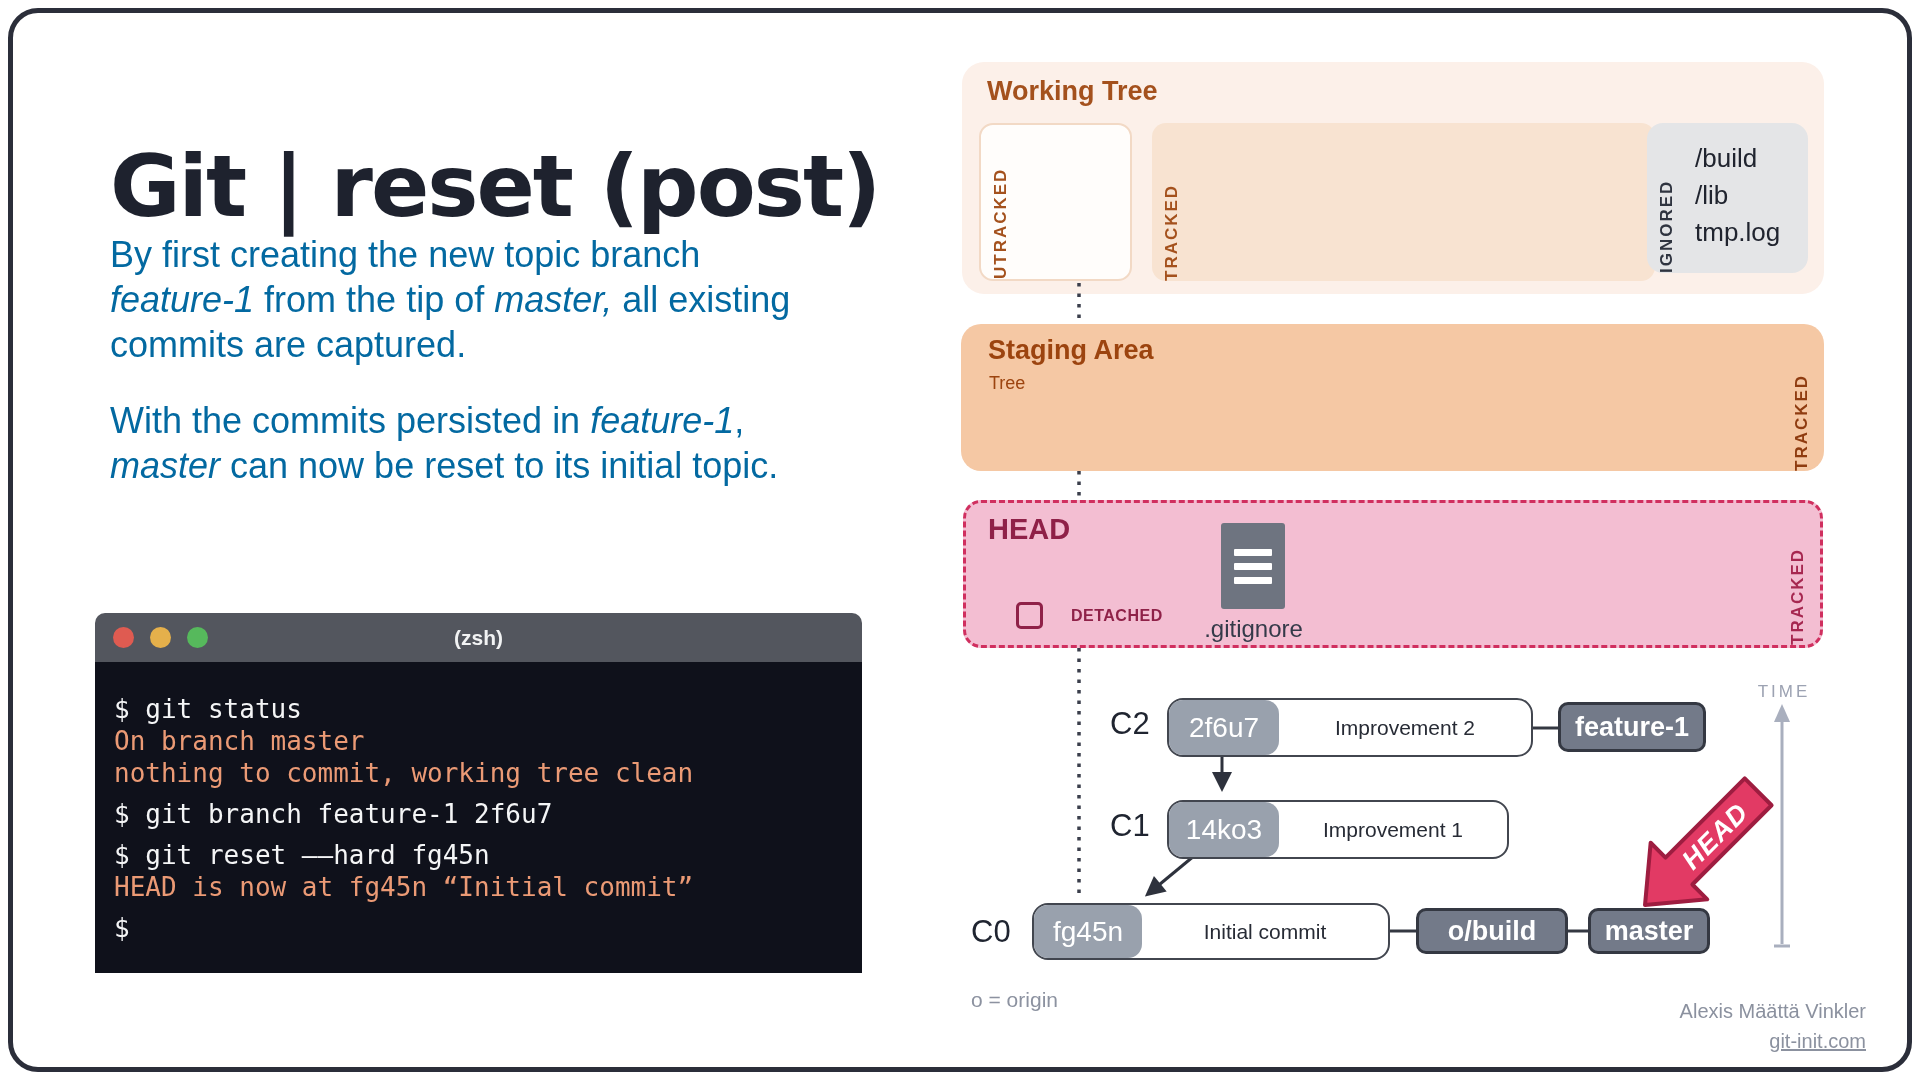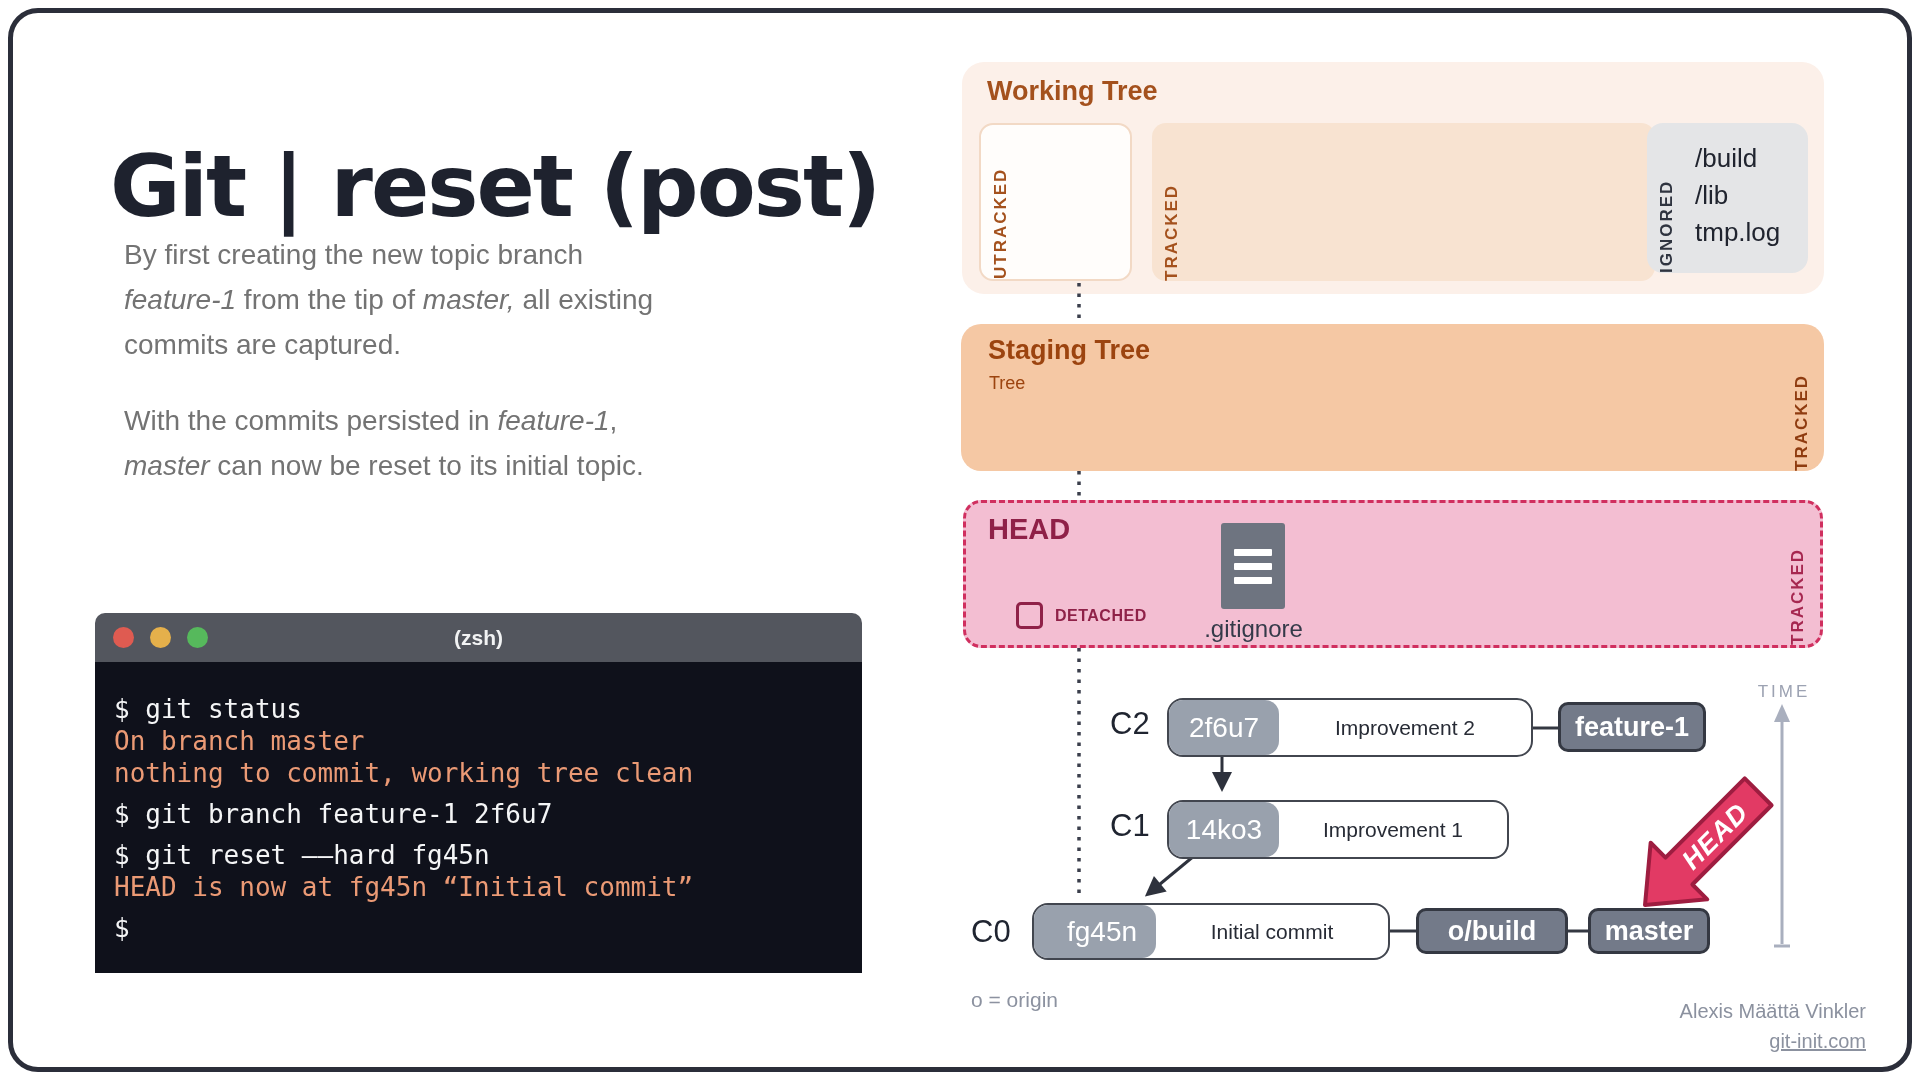--- a/index.html
+++ b/index.html
@@ -4,21 +4,21 @@
 <style>
   html,body{margin:0;padding:0;background:#ffffff;}
   .canvas{position:relative;width:1920px;height:1080px;background:#ffffff;overflow:hidden;
           font-family:"Liberation Sans",sans-serif;}
   .frame{position:absolute;left:8px;top:8px;width:1894px;height:1054px;border:5px solid #2b2e3a;
          border-radius:30px;z-index:1;}
 
   
   .page-title{position:absolute;left:110px;top:78px;font-family:"DejaVu Sans",sans-serif;
               font-weight:bold;font-size:86px;letter-spacing:-2px;color:#1e222e;z-index:3;}
-  .para{position:absolute;left:124px;width:720px;font-size:28px;line-height:45px;color:#737373;z-index:3;}
+  .para{position:absolute;left:110px;width:720px;font-size:36px;line-height:45px;color:#0369a1;z-index:3;}
   .para1{top:232px;} .para2{top:398px;}
   .ital{font-style:italic;}
 
   .terminal{position:absolute;left:95px;top:613px;width:767px;height:360px;z-index:3;}
   .titlebar{position:absolute;left:0;top:0;right:0;height:49px;background:#53565e;
             border-radius:10px 10px 0 0;display:flex;align-items:center;}
   .lights{position:absolute;left:18px;top:0;height:49px;display:flex;align-items:center;gap:16px;}
   .light{width:21px;height:21px;border-radius:50%;}
   .light.red{background:#df5b51;} .light.yellow{background:#e5b04b;} .light.green{background:#56b95c;}
   .term-title{width:100%;text-align:center;color:#f2f3f4;font-weight:bold;font-size:21px;}
@@ -46,21 +46,21 @@
   .vl-left{left:10px;} .vl-right{right:12px;}
   .ignored-files{position:absolute;left:48px;top:17px;font-size:26px;line-height:37px;color:#20242f;}
 
   .staging-panel{left:961px;top:324px;width:863px;height:147px;background:#f5c8a4;border-radius:20px;}
   .staging-title{left:27px;top:11px;color:#9c440f;}
   .staging-sub{position:absolute;left:28px;top:49px;font-size:18px;color:#9c440f;}
 
   .head-panel{left:963px;top:500px;width:860px;height:148px;background:#f3bed2;
               border:3px dashed #d02f5f;border-radius:18px;}
   .head-title{left:22px;top:10px;color:#8f2148;font-size:29px;}
-  .detached-row{position:absolute;left:22px;bottom:16px;display:flex;align-items:center;gap:12px;padding-left:28px;}
+  .detached-row{position:absolute;left:22px;bottom:16px;display:flex;align-items:center;gap:28px;padding-left:28px;}
   .checkbox{width:21px;height:21px;border:3px solid #8f2148;border-radius:5px;background:transparent;}
   .detached-label{font-size:16px;font-weight:600;letter-spacing:0.5px;color:#8f2148;}
   .file-icon{position:absolute;left:255px;top:20px;width:64px;height:86px;background:#6e7480;
              border-radius:3px;display:flex;flex-direction:column;align-items:center;
              justify-content:center;gap:7px;}
   .file-icon .bar{width:38px;height:7px;background:#ffffff;border-radius:1px;}
   .gitignore-label{position:absolute;left:200px;top:112px;width:175px;text-align:center;
                    font-size:24px;color:#343a49;}
 
   
@@ -137,21 +137,21 @@
       <div class="vlabel dark vl-left">IGNORED</div>
       <div class="ignored-files">
         <div>/build</div>
         <div>/lib</div>
         <div>tmp.log</div>
       </div>
     </div>
   </div>
 
   <div class="panel staging-panel">
-    <div class="panel-title staging-title">Staging Tree</div>
+    <div class="panel-title staging-title">Staging Area</div>
     <div class="staging-sub">Tree</div>
     <div class="vlabel darkbrown vl-right">TRACKED</div>
   </div>
 
   <div class="panel head-panel">
     <div class="panel-title head-title">HEAD</div>
     <div class="detached-row">
       <span class="checkbox"></span>
       <span class="detached-label">DETACHED</span>
     </div>
@@ -194,21 +194,21 @@
   <div class="gel badge" style="left:1558px;top:702px;width:148px;height:50px;">feature-1</div>
 
   <div class="gel commit-label" style="left:1110px;top:808px;">C1</div>
   <div class="gel pill" style="left:1167px;top:800px;width:342px;height:59px;">
     <div class="hash">14ko3</div>
     <div class="msg">Improvement 1</div>
   </div>
 
   <div class="gel commit-label" style="left:971px;top:914px;">C0</div>
   <div class="gel pill" style="left:1032px;top:903px;width:358px;height:57px;">
-    <div class="hash" style="width:108px;padding-left:14px;">fg45n</div>
+    <div class="hash" style="width:108px;">fg45n</div>
     <div class="msg">Initial commit</div>
   </div>
   <div class="gel badge" style="left:1416px;top:908px;width:152px;height:46px;">o/build</div>
   <div class="gel badge" style="left:1588px;top:908px;width:122px;height:46px;">master</div>
 
   <div class="gel time-label" style="left:1748px;top:682px;width:72px;text-align:center;">TIME</div>
   <div class="gel legend" style="left:971px;top:988px;">o = origin</div>
 
   <svg class="gel" style="left:1598px;top:752px;z-index:12;" width="200" height="200" viewBox="0 0 200 200">
     <g transform="translate(105,95) rotate(-45)">

